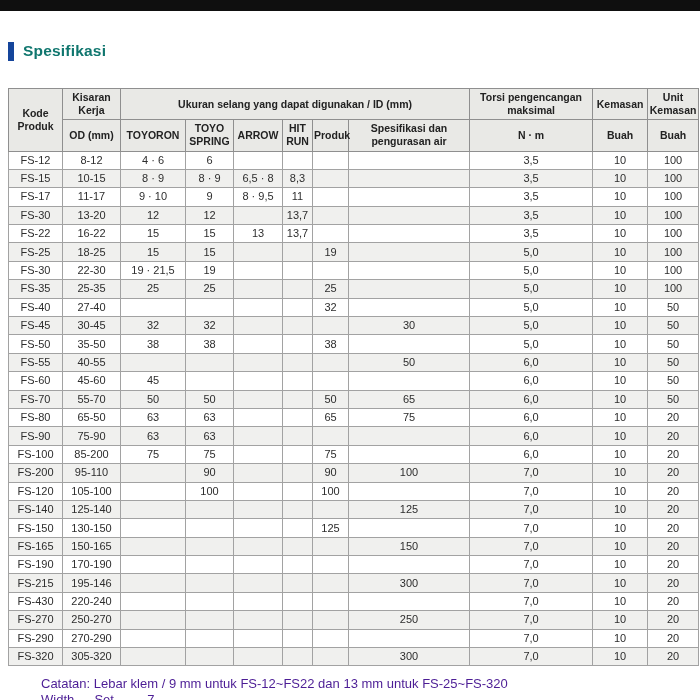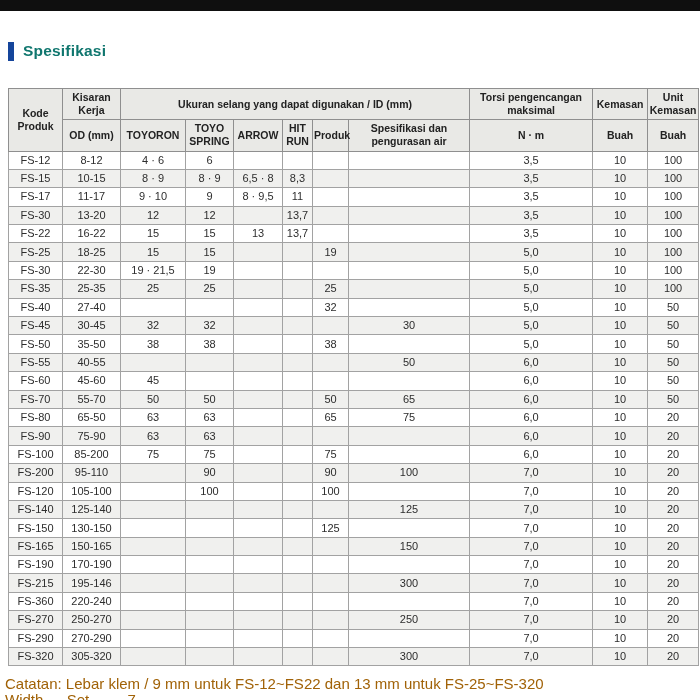--- a/index.html
+++ b/index.html
@@ -47,21 +47,21 @@
     height: 18.4px;
     padding: 0 2px;
     line-height: 1;
     overflow: hidden;
     white-space: nowrap;
   }
   .spec tbody tr:nth-child(even) { background: #f0f0ee; }
   .spec tbody tr:nth-child(odd)  { background: #ffffff; }
 
   .notes { margin: 10px 0 0 5px; }
-  .note-line { font-size: 15px; color: #a16207; line-height: 16px; }
+  .note-line { font-size: 13px; color: #4c1d95; line-height: 16px; margin-left: 36px; }
 </style>
 </head>
 <body>
 
 <div class="letterbox-top"></div>
 
 <div class="title-row">
   <div class="accent-bar"></div>
   <div class="page-title">Spesifikasi</div>
 </div>
@@ -409,21 +409,21 @@
         <td></td>
         <td></td>
         <td></td>
         <td></td>
         <td>300</td>
         <td>7,0</td>
         <td>10</td>
         <td>20</td>
       </tr>
       <tr>
-        <td>FS-360</td>
+        <td>FS-430</td>
         <td>220-240</td>
         <td></td>
         <td></td>
         <td></td>
         <td></td>
         <td></td>
         <td></td>
         <td>7,0</td>
         <td>10</td>
         <td>20</td>

